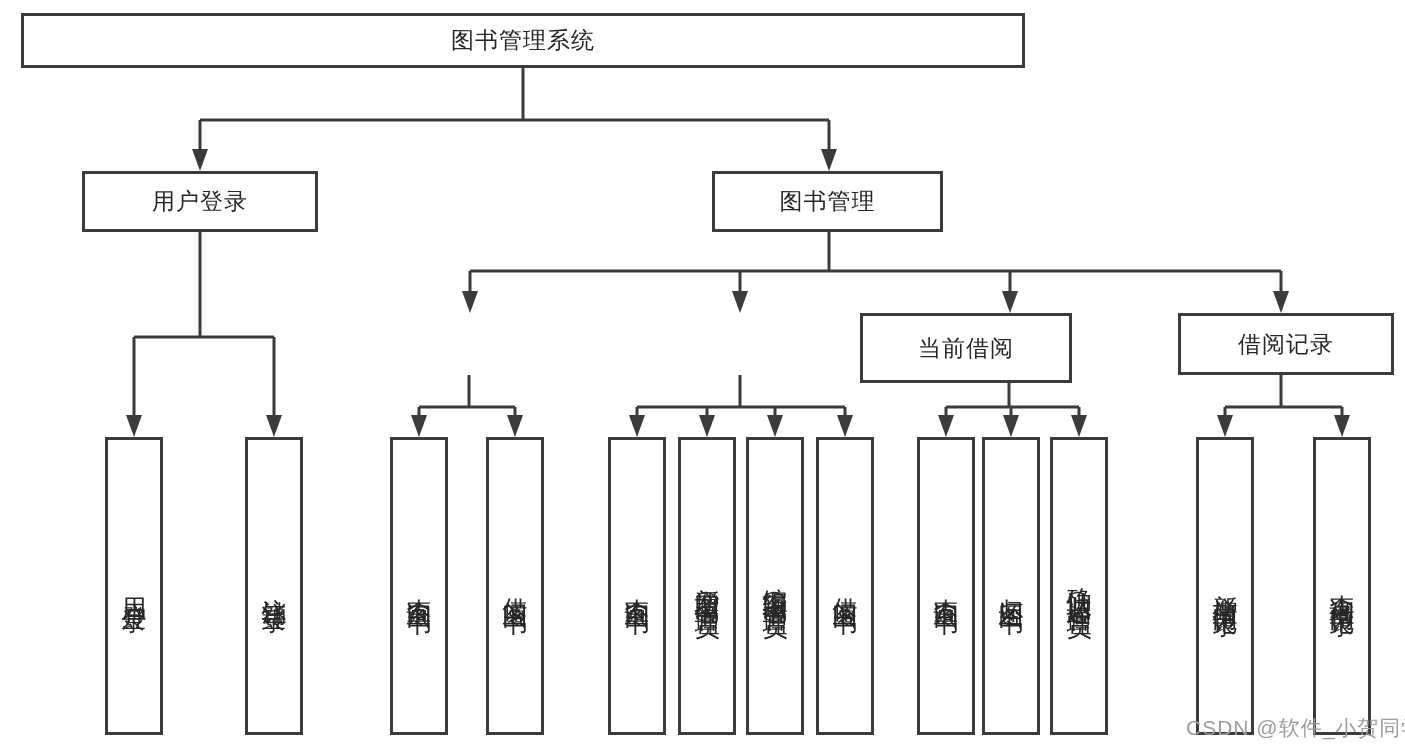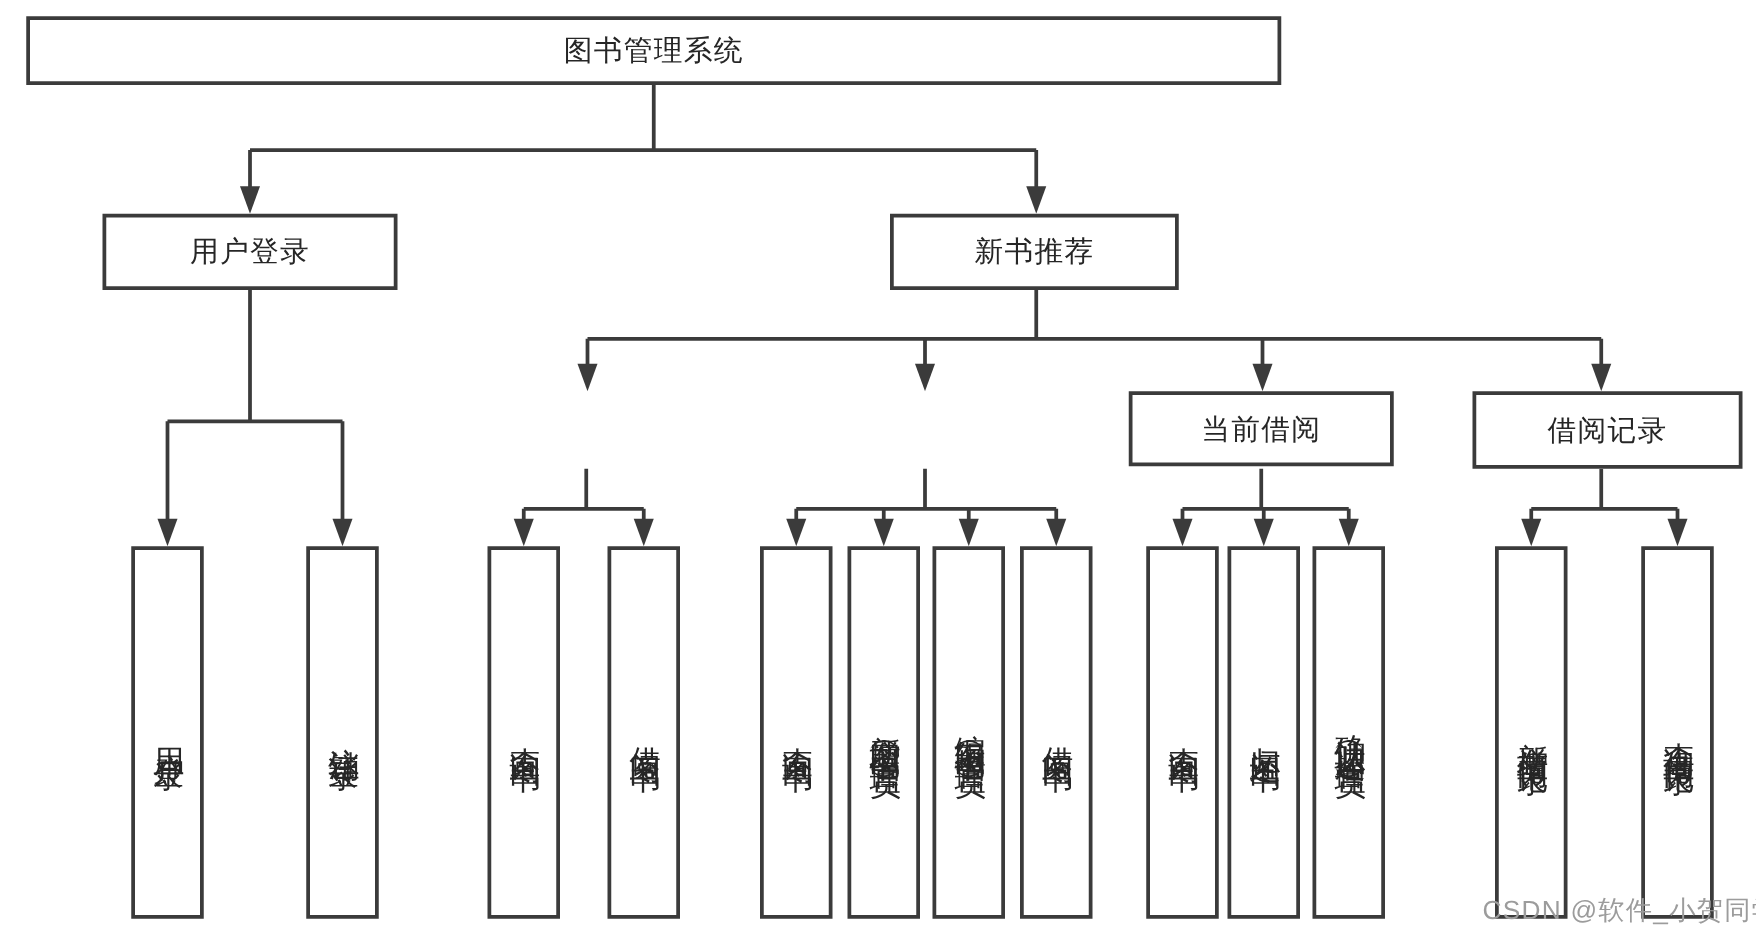--- a/index.html
+++ b/index.html
@@ -90,23 +90,23 @@
     <polygon points="1071,415 1087,415 1079,437"></polygon>
 
     <path d="M1281 375 V407 M1225 407 H1342 M1225 407 V418 M1342 407 V418"></path>
     <polygon points="1217,415 1233,415 1225,437"></polygon>
     <polygon points="1334,415 1350,415 1342,437"></polygon>
   </svg>
 
   <div class="box" style="left:21px;top:13px;width:1004px;height:55px">图书管理系统</div>
 
   <div class="box" style="left:82px;top:171px;width:236px;height:61px">用户登录</div>
-  <div class="box" style="left:712px;top:171px;width:231px;height:61px">新书推荐</div>
+  <div class="box" style="left:712px;top:171px;width:231px;height:61px">图书管理</div>
 
-  <div class="box" style="left:903px;top:313px;width:212px;height:60px">当前借阅</div>
+  <div class="box" style="left:860px;top:313px;width:212px;height:70px">当前借阅</div>
   <div class="box" style="left:1178px;top:313px;width:216px;height:62px">借阅记录</div>
 
   <div class="leaf" style="left:105px">用户登录</div>
   <div class="leaf" style="left:245px">注销登录</div>
 
   <div class="leaf" style="left:390px">查询图书</div>
   <div class="leaf" style="left:486px">借阅图书</div>
 
   <div class="leaf" style="left:608px">查询图书</div>
   <div class="leaf" style="left:678px">新增图书（管理员）</div>

